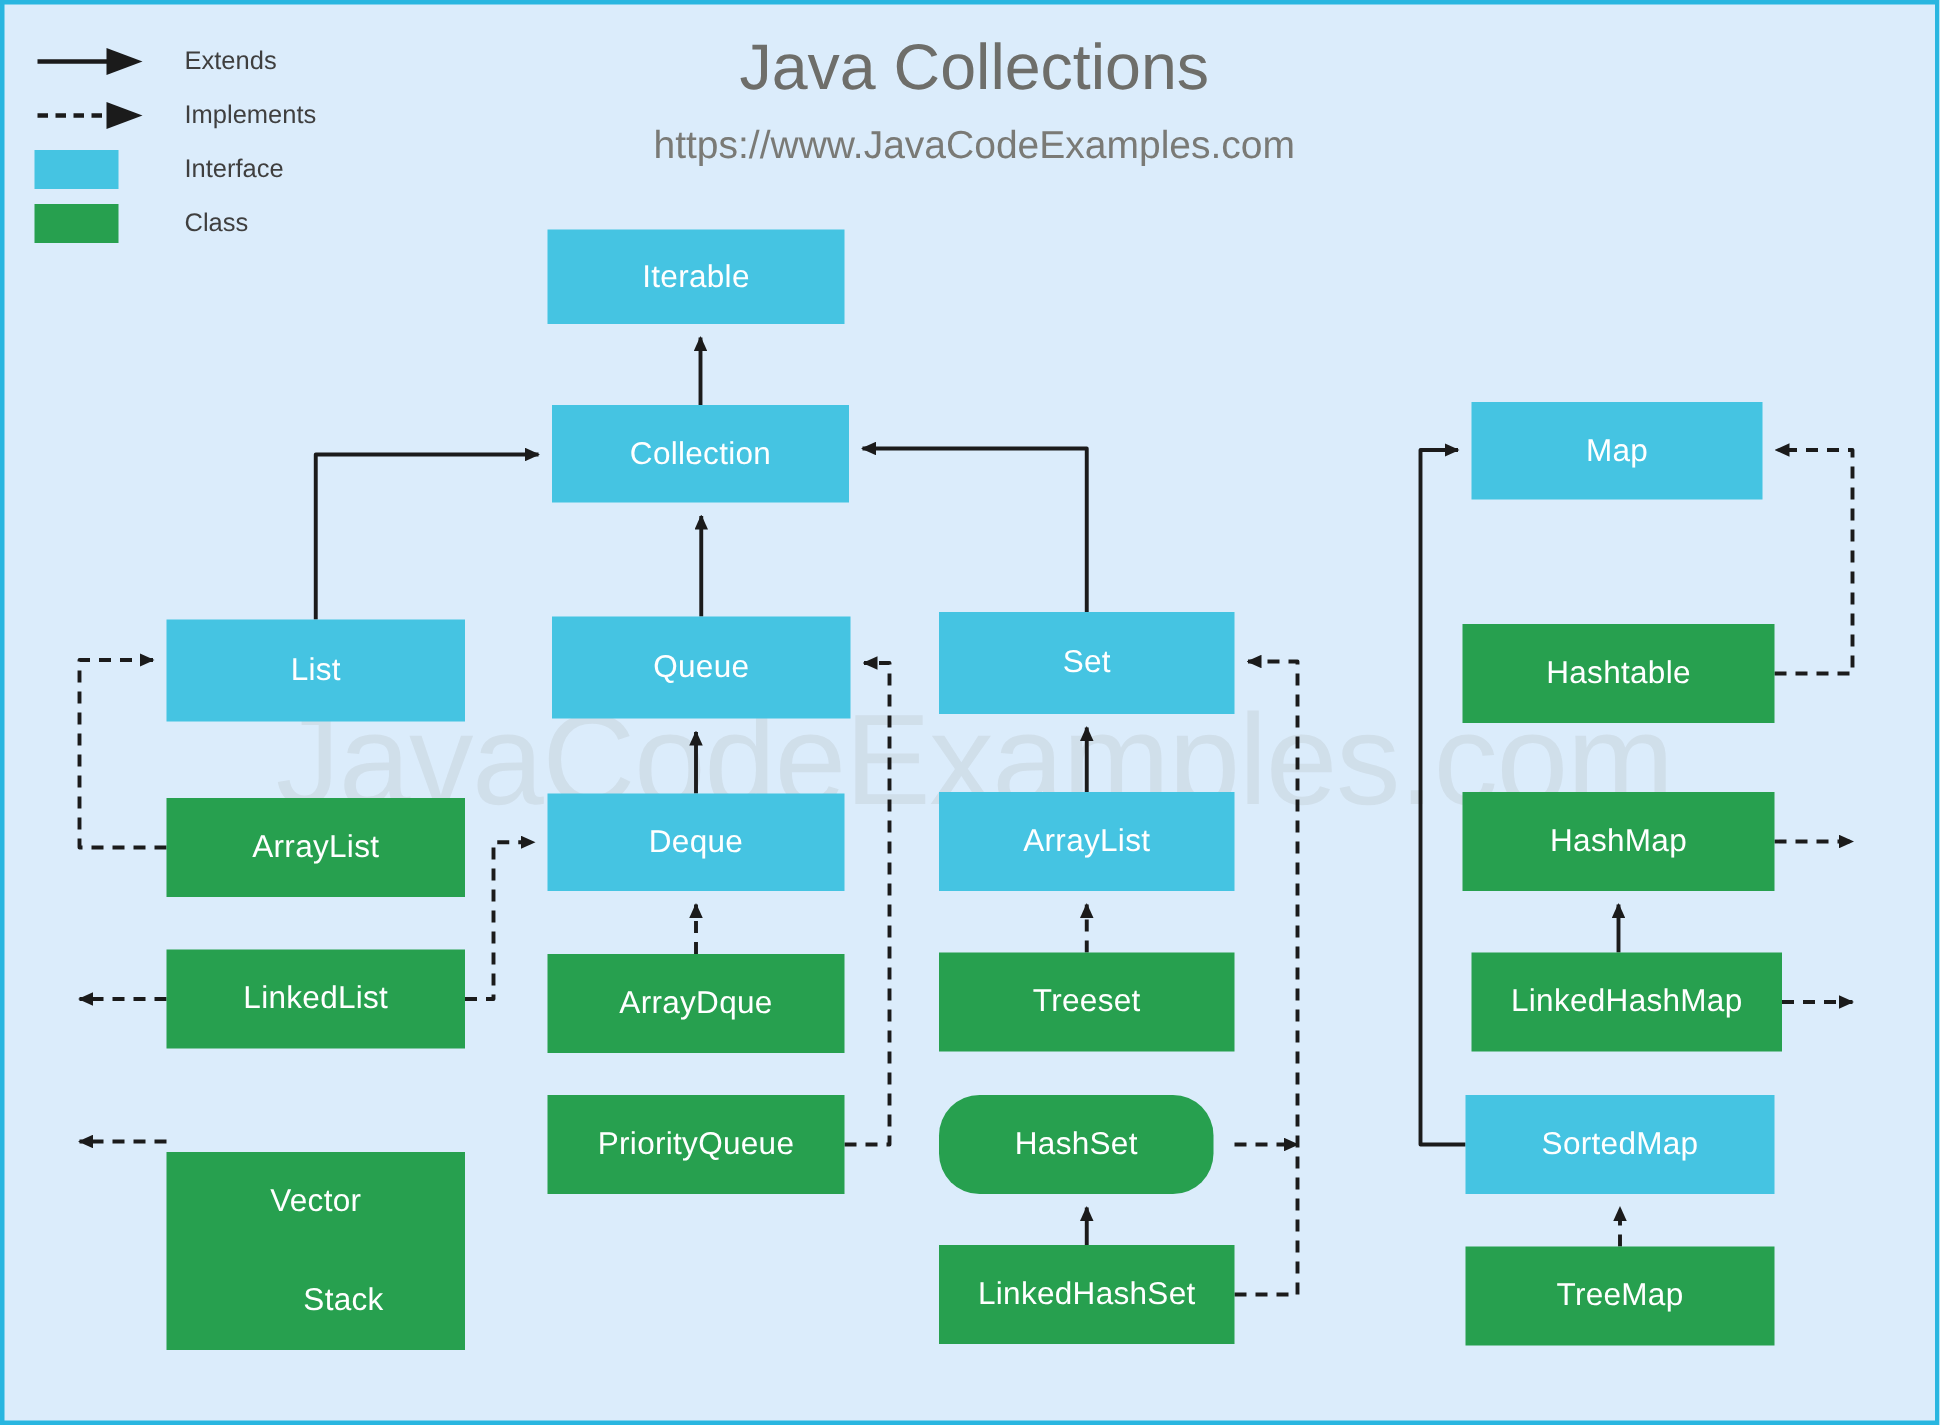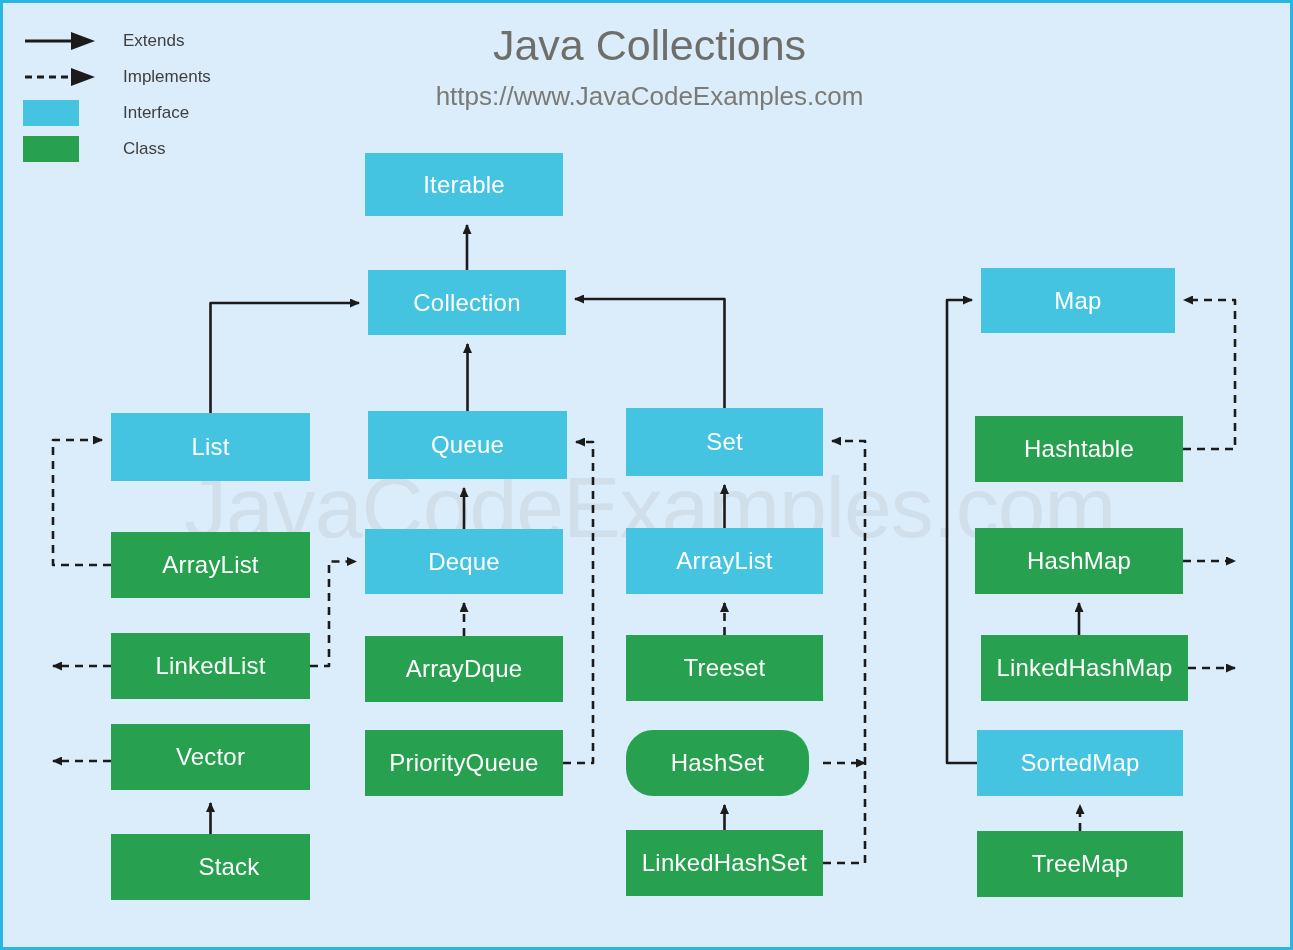--- a/index.html
+++ b/index.html
@@ -30,21 +30,21 @@
     opacity:.85;
     letter-spacing:-1px;
     white-space:nowrap;
     user-select:none;
     font-family:"Liberation Sans", sans-serif;
   }
   .node{
     position:absolute;
     display:flex;align-items:center;justify-content:center;
     color:#ffffff;
-    font-size:24px;
+    font-size:21px;
     letter-spacing:.2px;
     box-sizing:border-box;
     z-index:3;
   }
   .node.iface{background:#45c4e2;}
   .node.cls{background:#27a04f;}
   .title{
     position:absolute;
     left:0;top:18px;width:1293px;
     text-align:center;
@@ -172,21 +172,21 @@
       </div>
       <div class="node iface" style="left: 978px; top: 265px; width: 194px; height: 65px;">
         <span>Map</span>
       </div>
       <div class="node cls" style="left: 108px; top: 529px; width: 199px; height: 66px;">
         <span>ArrayList</span>
       </div>
       <div class="node cls" style="left: 108px; top: 630px; width: 199px; height: 66px;">
         <span>LinkedList</span>
       </div>
-      <div class="node cls" style="left: 108px; top: 721px; width: 199px; height: 66px; justify-content: center;">
+      <div class="node cls" style="left: 108px; top: 765px; width: 199px; height: 66px; justify-content: center;">
         <span>Vector</span>
       </div>
       <div class="node cls" style="left: 108px; top: 831px; width: 199px; height: 66px; padding-left: 37px;">
         <span>Stack</span>
       </div>
       <div class="node iface" style="left: 362px; top: 526px; width: 198px; height: 65px;">
         <span>Deque</span>
       </div>
       <div class="node cls" style="left: 362px; top: 633px; width: 198px; height: 66px;">
         <span>ArrayDque</span>

